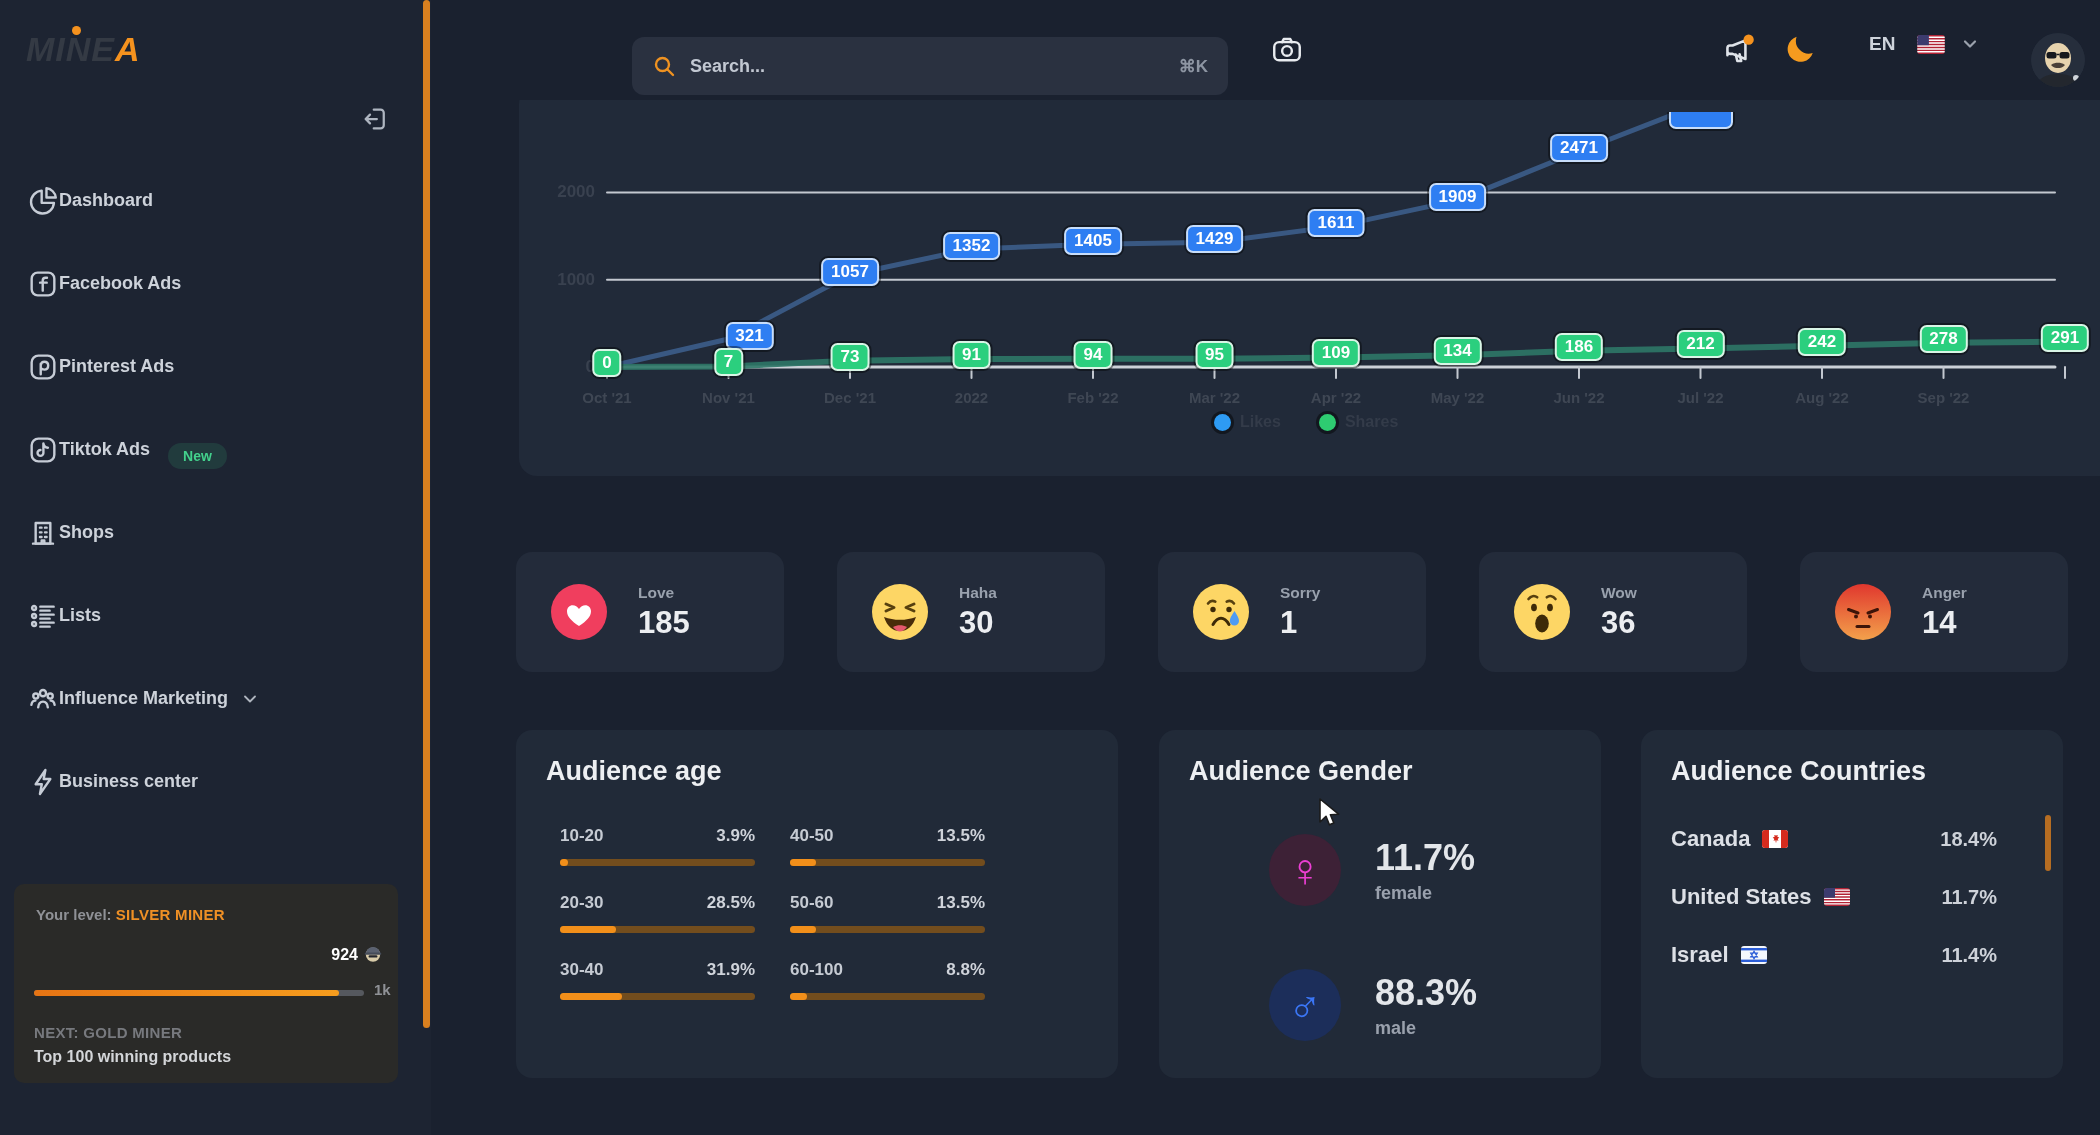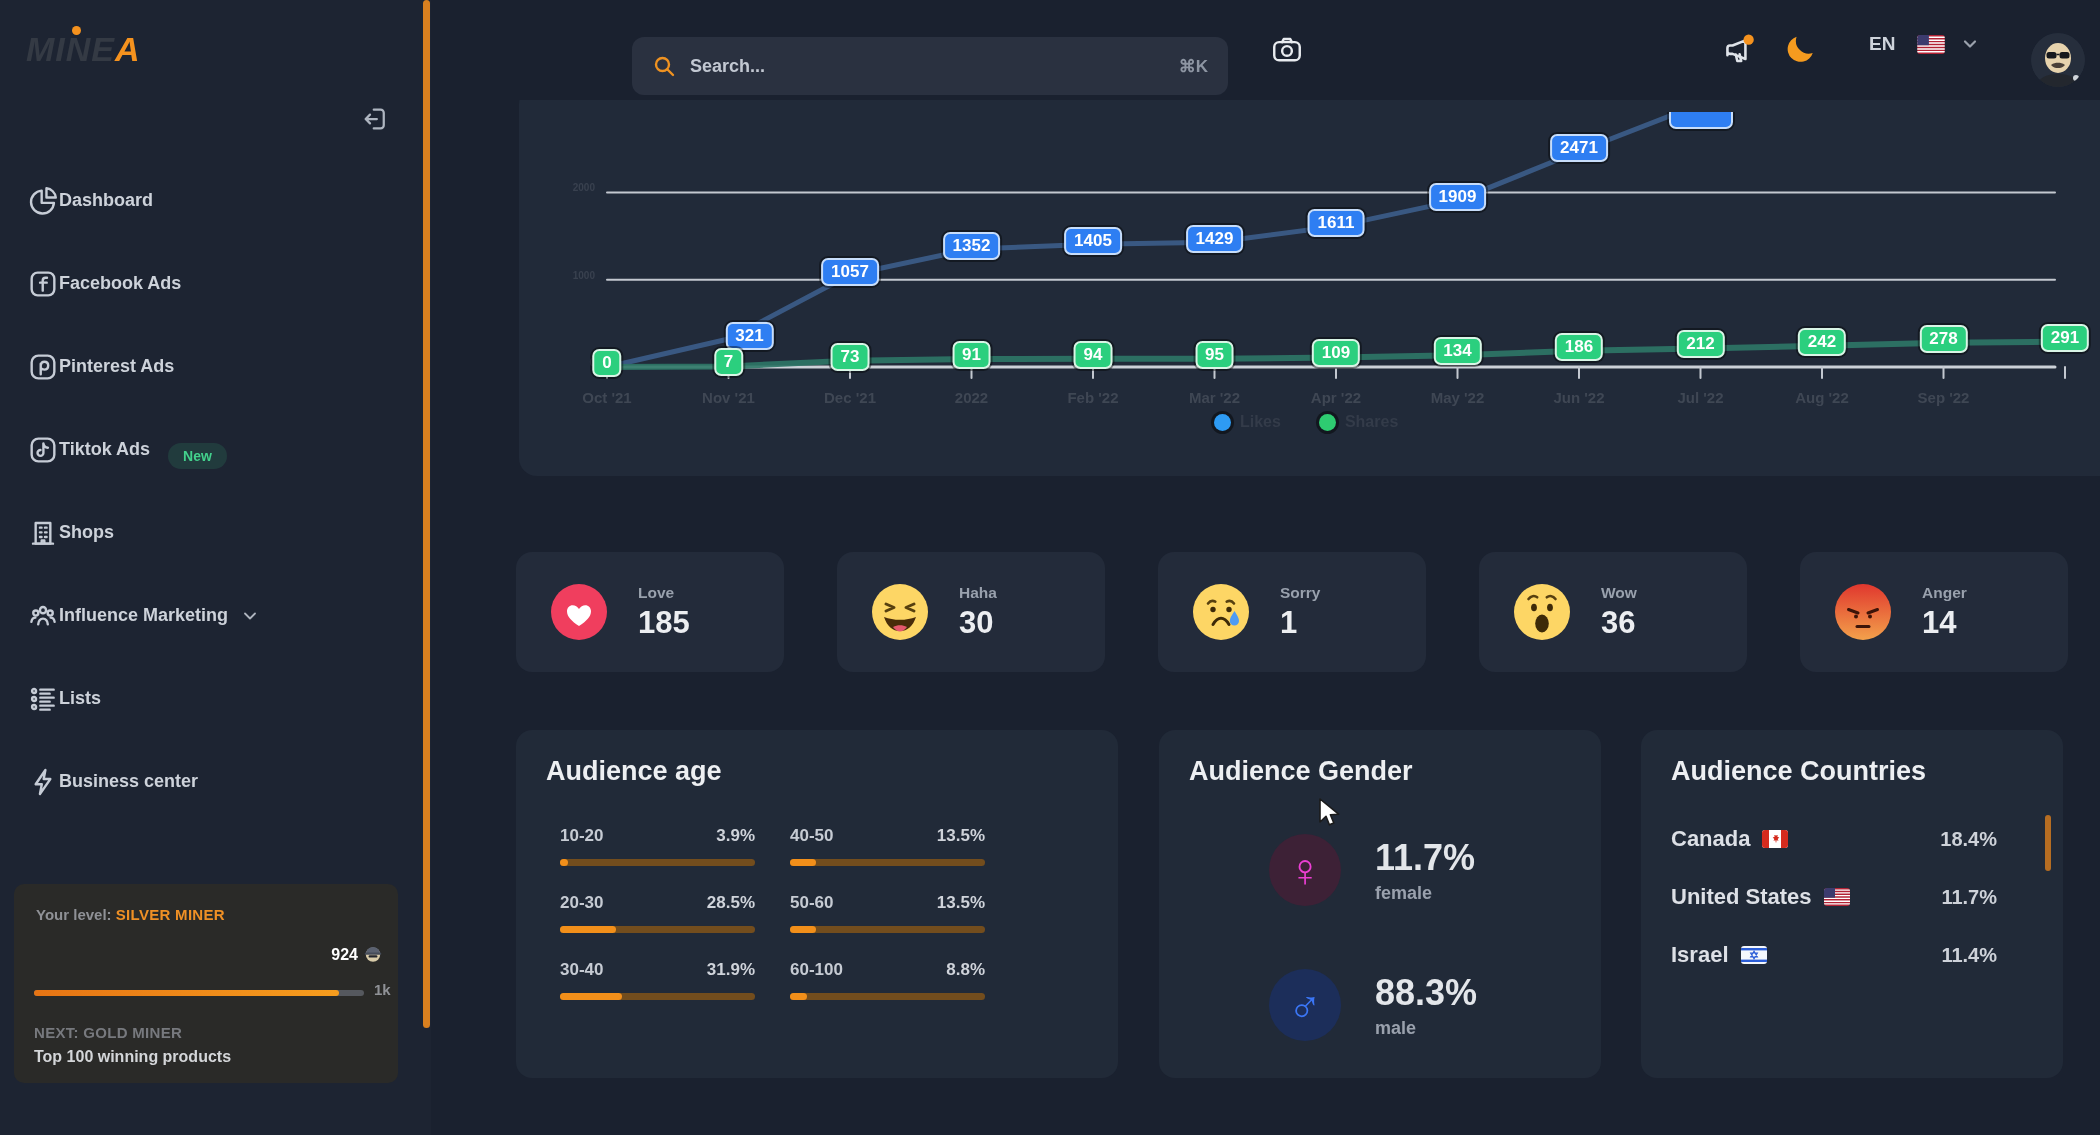--- a/index.html
+++ b/index.html
@@ -43,21 +43,21 @@
   .megaphone-btn { position:absolute; left:1290px; top:32px; width:36px; height:36px; color:#dfe3e9; cursor:pointer; }
   .moon-btn { position:absolute; left:1352px; top:32px; width:34px; height:34px; cursor:pointer; }
   .lang { position:absolute; left:1438px; top:33px; display:flex; align-items:center; gap:10px; cursor:pointer; }
   .lang-code { font-size:19px; font-weight:700; color:#ced3db; }
   .lang-chevron { width:18px; height:18px; color:#9aa1ac; margin-left:6px; }
   .avatar { position:absolute; left:1600px; top:33px; width:54px; height:54px; border-radius:50%; overflow:hidden; cursor:pointer; background:#222a38; }
 
   
   .chart-card { position:absolute; left:519px; top:86px; width:1581px; height:390px; background:#212a39; border-radius:18px 0 0 18px; z-index:1; }
   .plot { position:absolute; left:0; top:26px; width:1581px; height:364px; overflow:hidden; }
-  .ylabel { position:absolute; width:60px; text-align:right; font-size:10px; font-weight:600; color:#39414f; }
+  .ylabel { position:absolute; width:60px; text-align:right; font-size:17px; font-weight:600; color:#39414f; }
   .xlabel { position:absolute; width:110px; margin-left:-55px; text-align:center; font-size:15px; font-weight:600; color:#3f4754; }
   .dlabel { position:absolute; transform:translate(-50%,-50%); font-size:17px; font-weight:700; color:#fff; padding:2px 8px; border-radius:7px; white-space:nowrap; }
   .dlabel.blue { background:#2e7ef2; border:2px solid #c7ddfa; box-shadow:0 0 0 2px rgba(0,0,0,.4); }
   .dlabel.green { background:#2bcf7e; border:2px solid #d9f5e6; box-shadow:0 0 0 2px rgba(0,0,0,.4); }
   .dlabel.clipped { transform:translate(-50%,0); width:64px; height:30px; }
   .legend { position:absolute; left:695px; top:301px; display:flex; gap:38px; align-items:center; }
   .legend-item { display:flex; align-items:center; gap:9px; cursor:pointer; }
   .legend-dot { width:17px; height:17px; border-radius:50%; box-shadow:0 0 0 3px rgba(0,0,0,.45); }
   .legend-label { font-size:16px; font-weight:600; color:#333b49; }
 
@@ -145,38 +145,38 @@
     </div>
     <div class="nav-item">
       <span class="nav-icon"><svg class="stroked" viewBox="0 0 24 24">
             <rect x="6.5" y="4.5" width="11" height="15.5"></rect>
             <path d="M9.7 8h1.2m2.6 0h1.2M9.7 11.5h1.2m2.6 0h1.2M9.7 15h1.2m2.6 0h1.2M11 20v-2.4h2V20M4.5 20h15"></path>
           </svg></span>
       <span class="nav-label">Shops</span>
     </div>
     <div class="nav-item">
       <span class="nav-icon"><svg class="stroked" viewBox="0 0 24 24">
+            <circle cx="5.3" cy="6" r="1.5"></circle>
+            <circle cx="5.3" cy="12" r="1.5"></circle>
+            <circle cx="5.3" cy="18" r="1.5"></circle>
+            <path d="M10 5h10M10 8h7M10 11h10M10 14h7M10 17h10M10 20h7"></path>
+          </svg></span>
+      <span class="nav-label">Lists</span>
+    </div>
+    <div class="nav-item">
+      <span class="nav-icon"><svg class="stroked" viewBox="0 0 24 24">
             <circle cx="12" cy="7.6" r="2.3"></circle>
             <circle cx="6.6" cy="9.8" r="1.9"></circle>
             <circle cx="17.4" cy="9.8" r="1.9"></circle>
             <path d="M8.4 18.2c.3-2.7 1.7-4.2 3.6-4.2s3.3 1.5 3.6 4.2M3.3 16.4c.3-2 1.4-3.2 3-3.2M20.7 16.4c-.3-2-1.4-3.2-3-3.2"></path>
           </svg></span>
       <span class="nav-label">Influence Marketing</span>
       <span class="nav-chevron"><svg class="stroked" viewBox="0 0 16 16">
             <path d="M3 5.5l5 5 5-5"></path>
           </svg></span>
-    </div>
-    <div class="nav-item">
-      <span class="nav-icon"><svg class="stroked" viewBox="0 0 24 24">
-            <circle cx="5.3" cy="6" r="1.5"></circle>
-            <circle cx="5.3" cy="12" r="1.5"></circle>
-            <circle cx="5.3" cy="18" r="1.5"></circle>
-            <path d="M10 5h10M10 8h7M10 11h10M10 14h7M10 17h10M10 20h7"></path>
-          </svg></span>
-      <span class="nav-label">Lists</span>
     </div>
     <div class="nav-item">
       <span class="nav-icon"><svg class="stroked" viewBox="0 0 24 24">
             <path d="M13.8 3L6.5 13.7h4.6L9.7 21l7.8-11.2h-5L13.8 3z"></path>
           </svg></span>
       <span class="nav-label">Business center</span>
     </div>
   </div>
 
   <div class="level-card">

